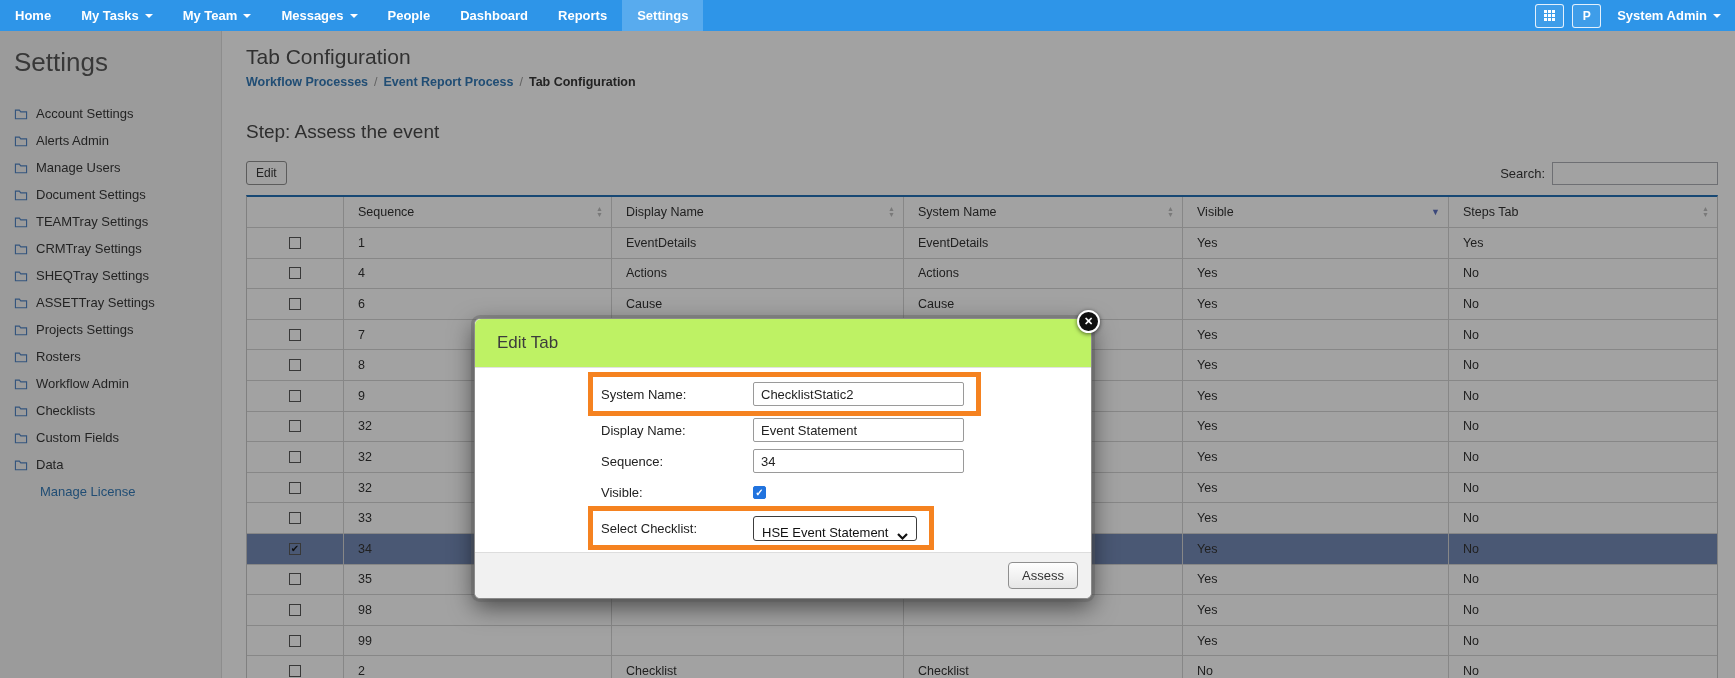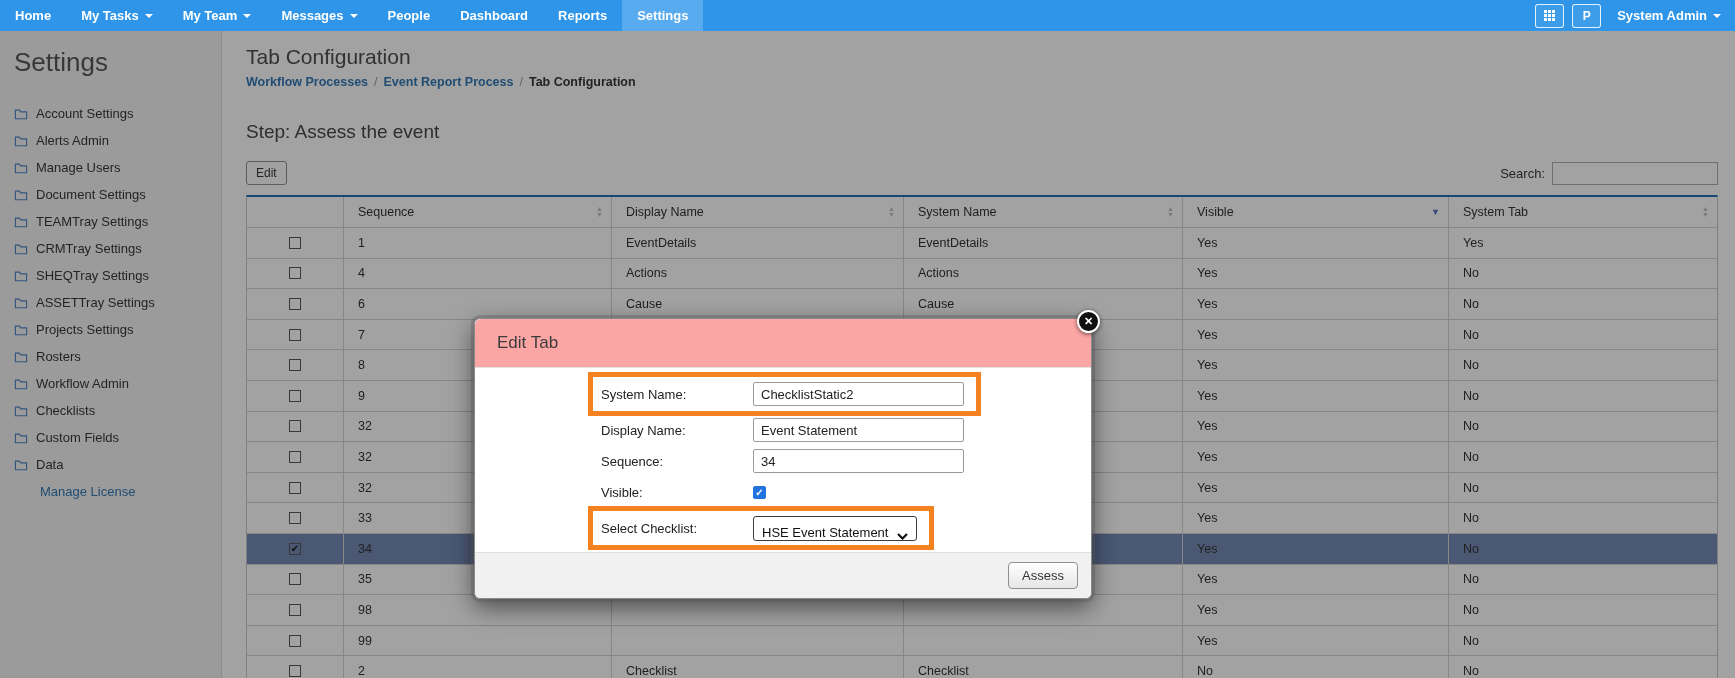--- a/index.html
+++ b/index.html
@@ -64,21 +64,21 @@
     justify-content:center;font-size:10px;line-height:10px;color:#111;cursor:pointer;}
   .sort{display:flex;flex-direction:column;line-height:6px;font-size:7px;color:#bdbdbd;}
   .sort-active{font-size:9px;color:#5a6fc0;}
 
   
   .dim{position:absolute;left:0;top:31px;width:1735px;height:647px;background:rgba(10,10,10,.38);z-index:50;}
 
   
   .modal{position:absolute;left:474px;top:318px;width:618px;background:#fff;border:1px solid #8a8a8a;
     border-radius:6px;z-index:100;box-shadow:0 0 0 3px rgba(90,90,90,.35),0 8px 24px rgba(0,0,0,.55);}
-  .modal-header{padding:14px 22px;font-size:17px;color:#3c3c3c;background:#fca5a5;
+  .modal-header{padding:14px 22px;font-size:17px;color:#3c3c3c;background:#bef264;
     border-bottom:1px solid #e2e2e2;border-radius:6px 6px 0 0;}
   .modal-close{position:absolute;top:-9px;right:-9px;width:23px;height:23px;border-radius:50%;
     background:#101010;color:#fff;border:2px solid #fff;font-size:11px;font-weight:700;line-height:1;
     display:flex;align-items:center;justify-content:center;cursor:pointer;box-shadow:0 1px 4px rgba(0,0,0,.6);}
   .modal-body{padding:8px 0 6px;}
   .m-row{display:flex;align-items:center;height:26px;margin:5px 0 5px 126px;}
   .m-row.hl{border:5px solid var(--accent-orange);padding:4px 12px 4px 8px;margin:-4px 0 -4px 113px;
     width:fit-content;height:44px;}
   .m-label{width:152px;font-size:13px;color:#222;flex-shrink:0;}
   .m-input{width:211px;height:24px;border:1px solid #9a9a9a;border-radius:2px;padding:0 7px;font-size:13px;
@@ -286,21 +286,21 @@
             <span class="sort">
               <span>▲</span>
               <span>▼</span>
             </span>
           </div>
           <div class="th">
             <span>Visible</span>
             <span class="sort-active">▼</span>
           </div>
           <div class="th">
-            <span>System Tab</span>
+            <span>Steps Tab</span>
             <span class="sort">
               <span>▲</span>
               <span>▼</span>
             </span>
           </div>
         </div>
         <div class="trow">
           <div class="td cbcell">
             <span class="cb"></span>
           </div>

